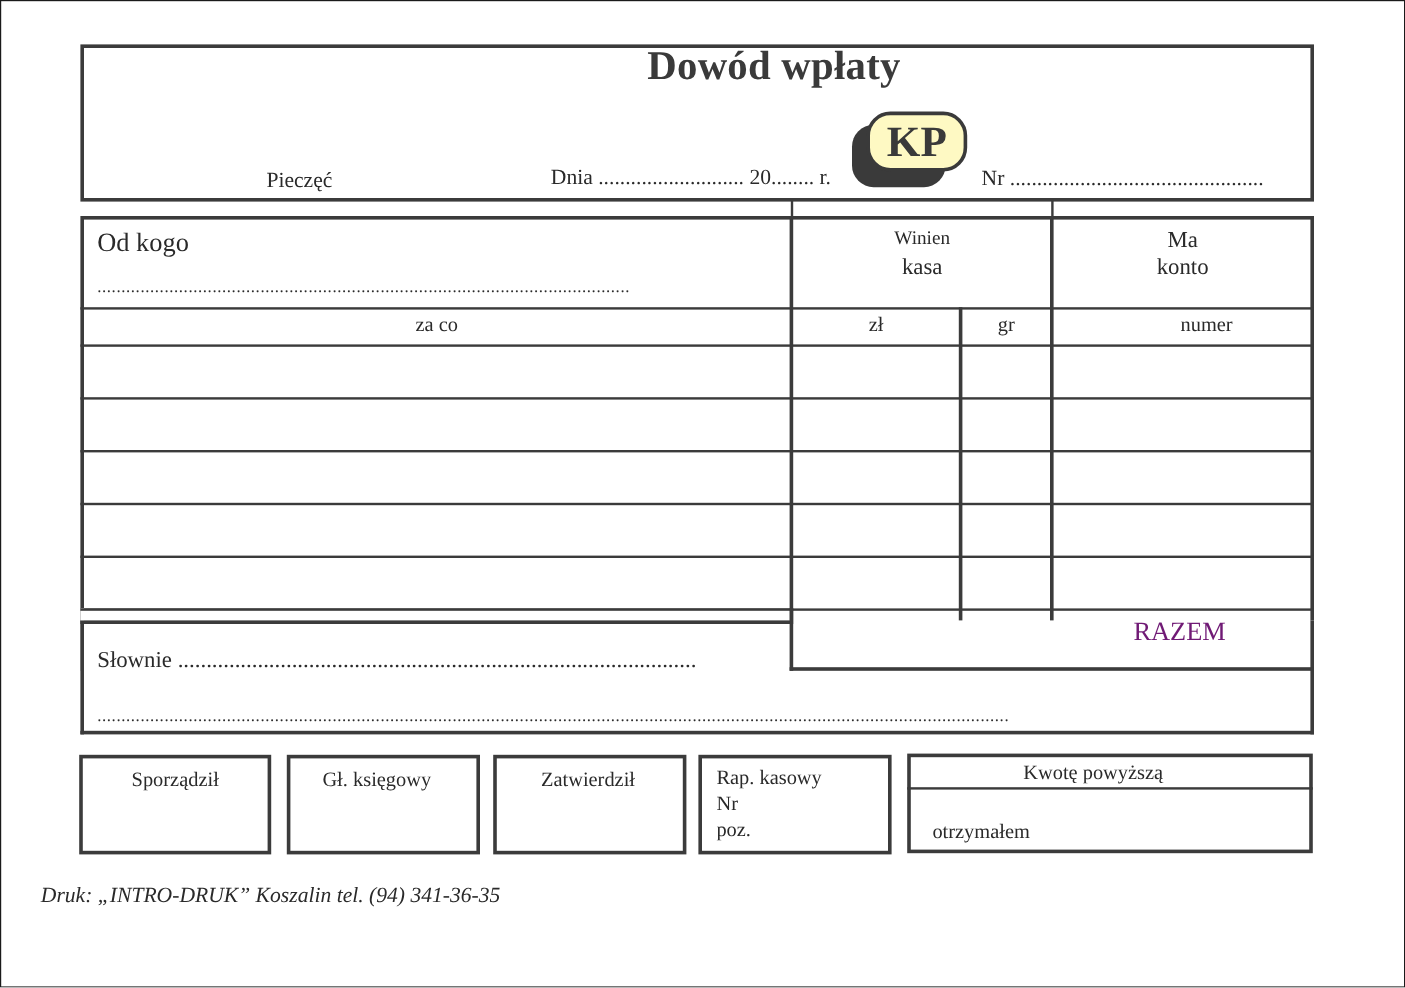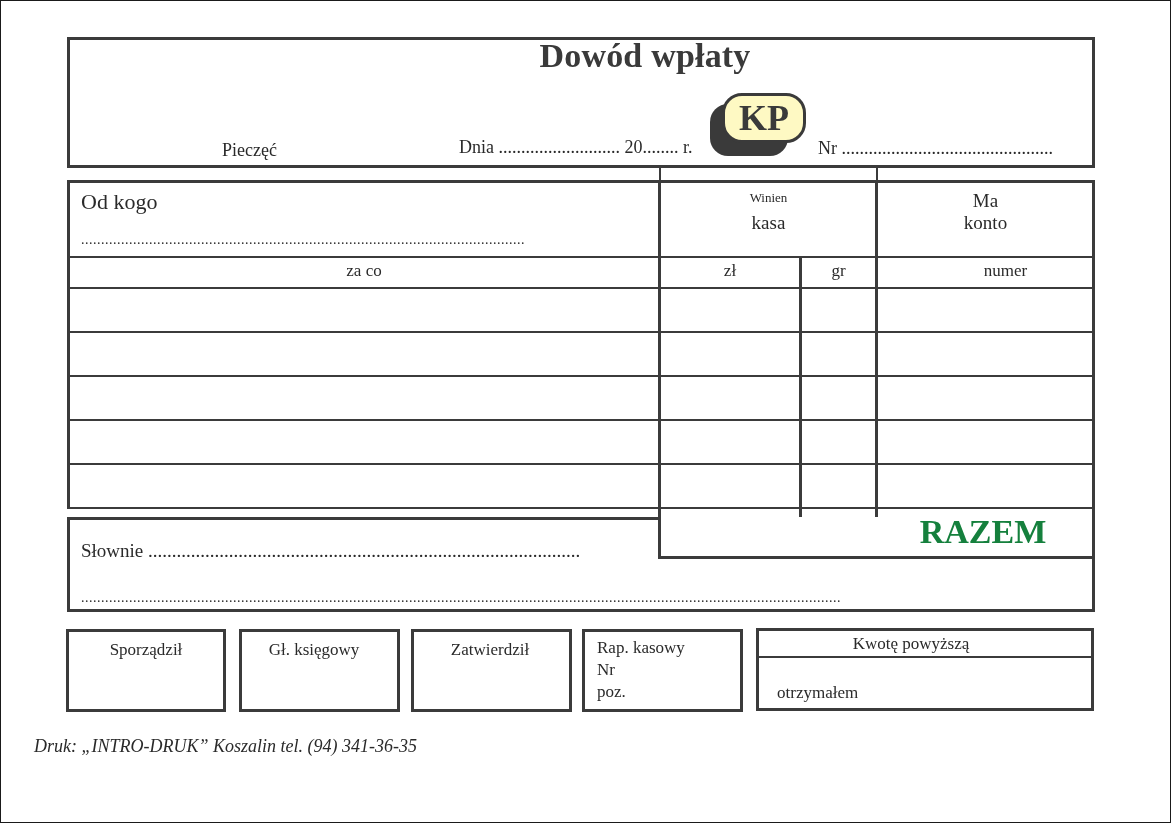--- a/index.html
+++ b/index.html
@@ -16,21 +16,21 @@
     .abs { position: absolute; }
     .box { position: absolute; border: 3px solid #3b3b3b; box-sizing: border-box; background: #fff; }
     .hline { position: absolute; height: 2px; background: #3b3b3b; }
     .vline { position: absolute; width: 3px; background: #3b3b3b; }
     .t { position: absolute; white-space: nowrap; font-size: 18px; color: #2a2a2a; }
     .t17 { font-size: 17px; }
     .center { text-align: center; }
     .title {
       font-size: 34px; font-weight: bold; color: #3a3a3a; letter-spacing: 0.2px;
     }
-    .razem { font-size: 34px; font-weight: bold; color: #15803d; }
+    .razem { font-size: 22px; font-weight: normal; color: #701a75; }
     .dots { overflow: hidden; letter-spacing: 0.5px; }
     .footer { font-style: italic; font-size: 18px; }
     
     .kp-shadow {
       position: absolute; left: 710px; top: 104px; width: 78px; height: 52px;
       background: #3a3a3a; border-radius: 18px;
     }
     .kp-front {
       position: absolute; left: 722px; top: 93px; width: 84px; height: 50px;
       background: #fef9c3; border: 3px solid #3a3a3a; border-radius: 20px; box-sizing: border-box;
@@ -63,21 +63,21 @@
 <div class="hline" style="left:67px; top:256px; width:1028px;"></div>
 <div class="hline" style="left:67px; top:287px; width:1028px;"></div>
 <div class="hline" style="left:67px; top:331px; width:1028px;"></div>
 <div class="hline" style="left:67px; top:375px; width:1028px;"></div>
 <div class="hline" style="left:67px; top:419px; width:1028px;"></div>
 <div class="hline" style="left:67px; top:463px; width:1028px;"></div>
 <div class="hline" style="left:67px; top:507px; width:1028px;"></div>
 
 <div class="t" style="left:81px; top:189px; font-size:22px;">Od kogo</div>
 <div class="t dots" style="left:81px; top:232px; width:566px; font-size:14px;">...............................................................................................................</div>
-<div class="t center" style="left:661px; top:190px; width:215px; font-size:13px;">Winien</div>
+<div class="t center" style="left:661px; top:190px; width:215px; font-size:16px;">Winien</div>
 <div class="t center" style="left:661px; top:212px; width:215px; font-size:19px;">kasa</div>
 <div class="t center" style="left:878px; top:190px; width:215px; font-size:19px;">Ma</div>
 <div class="t center" style="left:878px; top:212px; width:215px; font-size:19px;">konto</div>
 
 <div class="t t17 center" style="left:70px; top:261px; width:588px;">za co</div>
 <div class="t t17 center" style="left:661px; top:261px; width:138px;">zł</div>
 <div class="t t17 center" style="left:802px; top:261px; width:73px;">gr</div>
 <div class="t t17 center" style="left:878px; top:261px; width:215px;padding-left:20px;">numer</div>
 
 <div class="abs" style="left:70px; top:289px; width:1022px; height:42px;">

